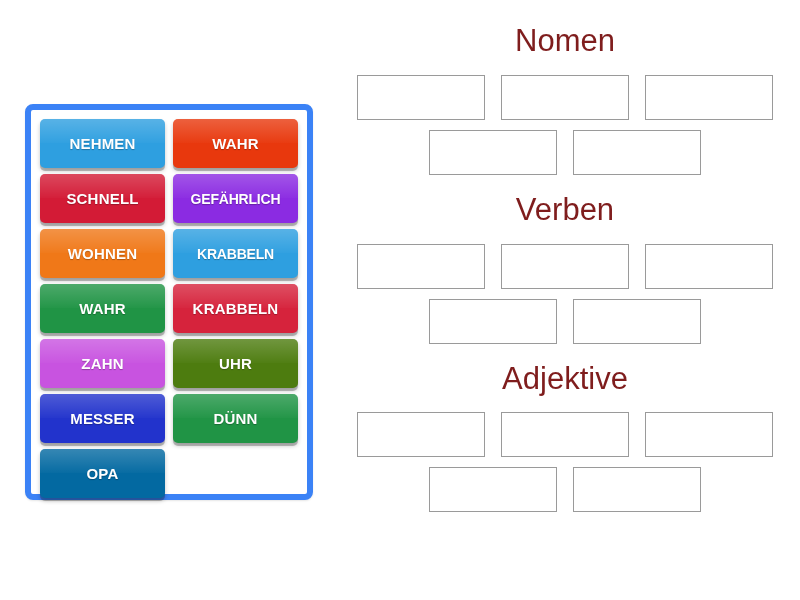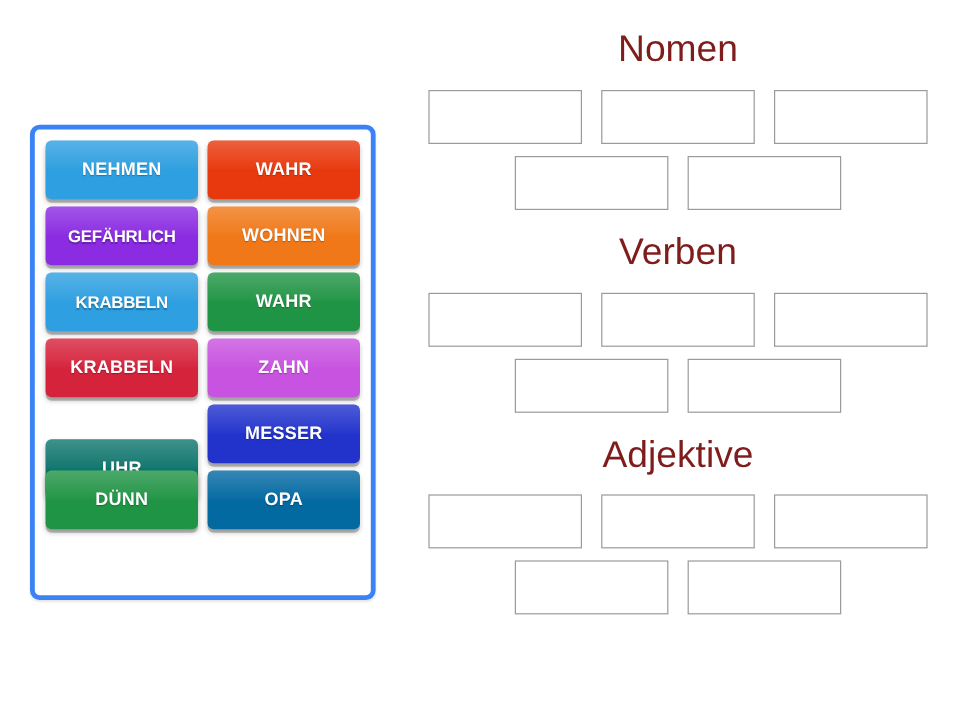--- a/index.html
+++ b/index.html
@@ -22,21 +22,21 @@
   }
 
   
   .word-bank {
     position: absolute;
     left: 25px;
     top: 104px;
     width: 288px;
     height: 396px;
     background: #ffffff;
-    border: 4px solid #3b82f6;
+    border: 6px solid #3b82f6;
     border-radius: 8px;
     box-shadow: 0 1px 2px rgba(0,0,0,0.10);
     box-sizing: border-box;
     padding: 6px 5px;
   }
   .tile-grid {
     display: flex;
     flex-wrap: wrap;
     align-content: flex-start;
     gap: 0px;
@@ -130,20 +130,25 @@
           <div class="tile" style="background: rgb(46, 159, 224);">
             <span class="tile-label">NEHMEN</span>
           </div>
         </div>
         <div class="tile-cell">
           <div class="tile" style="background: rgb(232, 56, 13);">
             <span class="tile-label">WAHR</span>
           </div>
         </div>
         <div class="tile-cell">
+          <div class="tile" style="background: rgb(211, 27, 54);">
+            <span class="tile-label">SCHNELL</span>
+          </div>
+        </div>
+        <div class="tile-cell">
           <div class="tile" style="background: rgb(139, 43, 226);">
             <span class="tile-label long">GEFÄHRLICH</span>
           </div>
         </div>
         <div class="tile-cell">
           <div class="tile" style="background: rgb(240, 120, 24);">
             <span class="tile-label">WOHNEN</span>
           </div>
         </div>
         <div class="tile-cell">
@@ -160,21 +165,21 @@
           <div class="tile" style="background: rgb(214, 35, 60);">
             <span class="tile-label">KRABBELN</span>
           </div>
         </div>
         <div class="tile-cell">
           <div class="tile" style="background: rgb(200, 83, 224);">
             <span class="tile-label">ZAHN</span>
           </div>
         </div>
         <div class="tile-cell">
-          <div class="tile" style="background: #0f766e; margin-top: 29px;">
+          <div class="tile" style="background: #4d7c0f;">
             <span class="tile-label">UHR</span>
           </div>
         </div>
         <div class="tile-cell">
           <div class="tile" style="background: rgb(34, 51, 204);">
             <span class="tile-label">MESSER</span>
           </div>
         </div>
         <div class="tile-cell">
           <div class="tile" style="background: rgb(32, 148, 69);">

